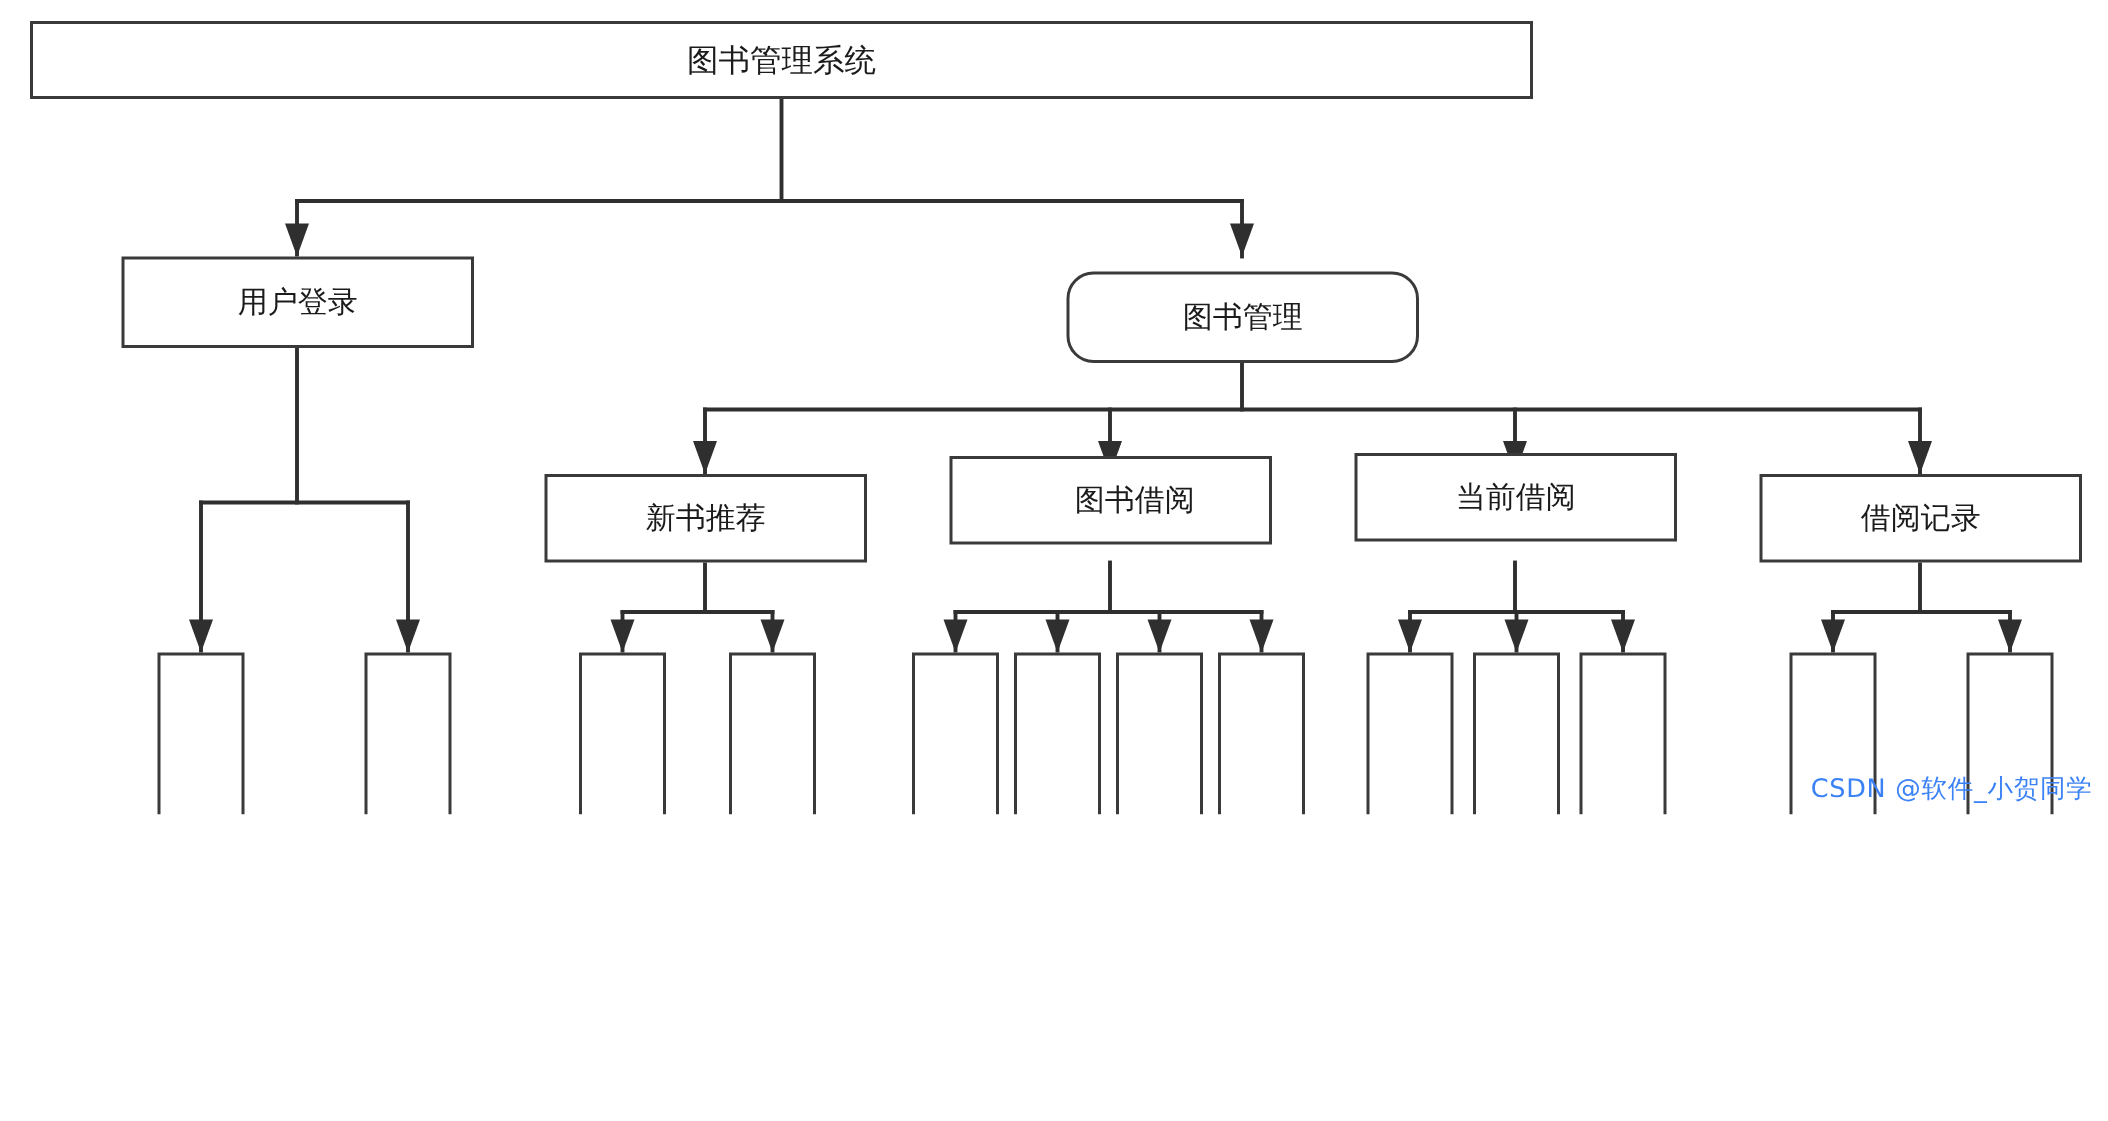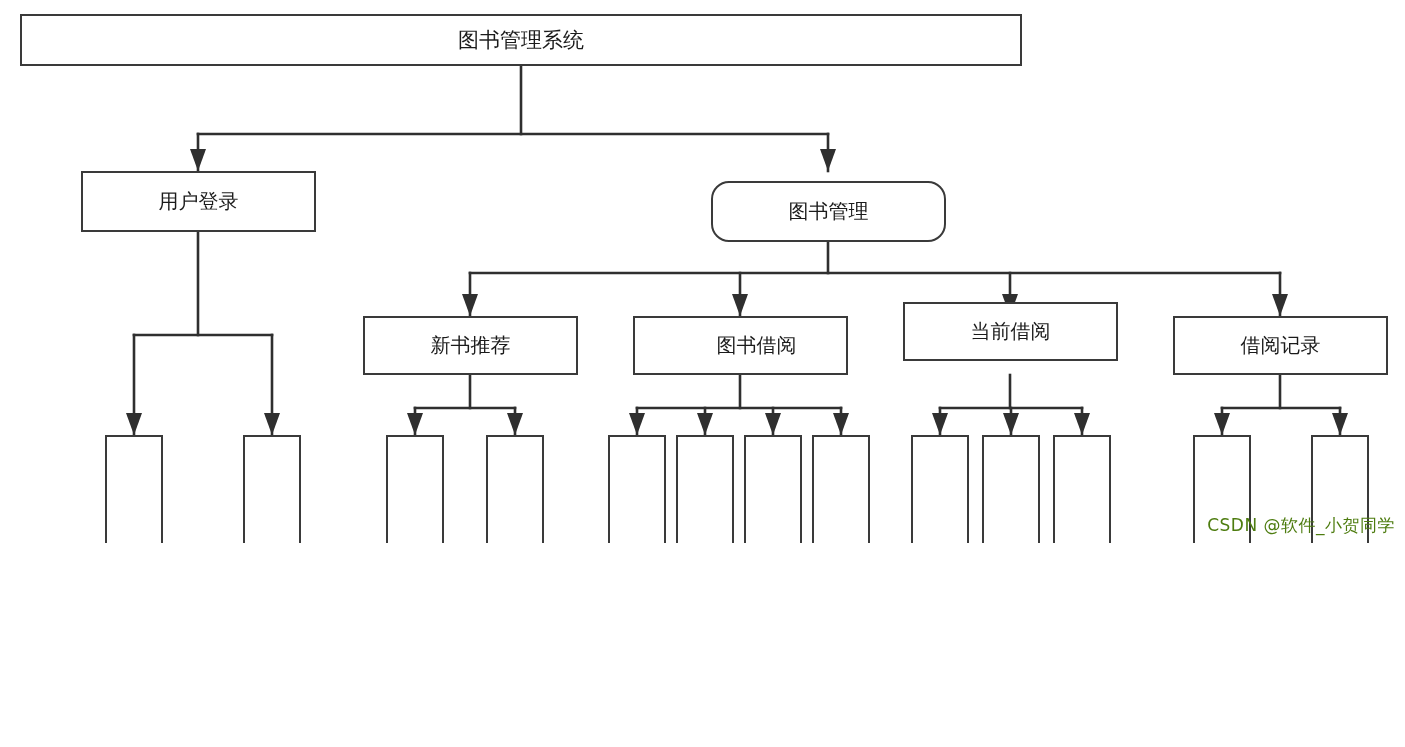--- a/index.html
+++ b/index.html
@@ -55,21 +55,21 @@
     text-orientation: upright;
     letter-spacing: 3px;
     line-height: 1;
     white-space: nowrap;
   }
   #watermark {
     position: absolute;
     right: 10px;
     bottom: 6px;
     font-size: 17px;
-    color: #4d7c0f;
+    color: #3b82f6;
     letter-spacing: 0.5px;
     font-family: "DejaVu Sans", "Liberation Sans", sans-serif;
     pointer-events: none;
     user-select: none;
   }
 </style>
 </head>
 <body>
 
 <div id="diagram-canvas">
@@ -135,21 +135,21 @@
       </div>
       <div class="node-box node-l2" style="left: 81px; top: 171px; width: 235px; height: 61px;">
         <span class="node-label">用户登录</span>
       </div>
       <div class="node-box node-l2" style="left: 711px; top: 181px; width: 235px; height: 61px; border-radius: 18px;">
         <span class="node-label">图书管理</span>
       </div>
       <div class="node-box node-l3" style="left: 363px; top: 316px; width: 215px; height: 59px;">
         <span class="node-label">新书推荐</span>
       </div>
-      <div class="node-box node-l3" style="left: 633px; top: 316px; width: 215px; height: 59px; padding-left: 32px;">
+      <div class="node-box node-l3" style="left: 633px; top: 304px; width: 215px; height: 59px; padding-left: 32px;">
         <span class="node-label">图书借阅</span>
       </div>
       <div class="node-box node-l3" style="left: 903px; top: 302px; width: 215px; height: 59px;">
         <span class="node-label">当前借阅</span>
       </div>
       <div class="node-box node-l3" style="left: 1173px; top: 316px; width: 215px; height: 59px; justify-content: center;">
         <span class="node-label">借阅记录</span>
       </div>
       <div class="node-box node-leaf" style="left: 105px; top: 435px; width: 58px; height: 300px;">
         <span class="node-label">用户登录</span>

